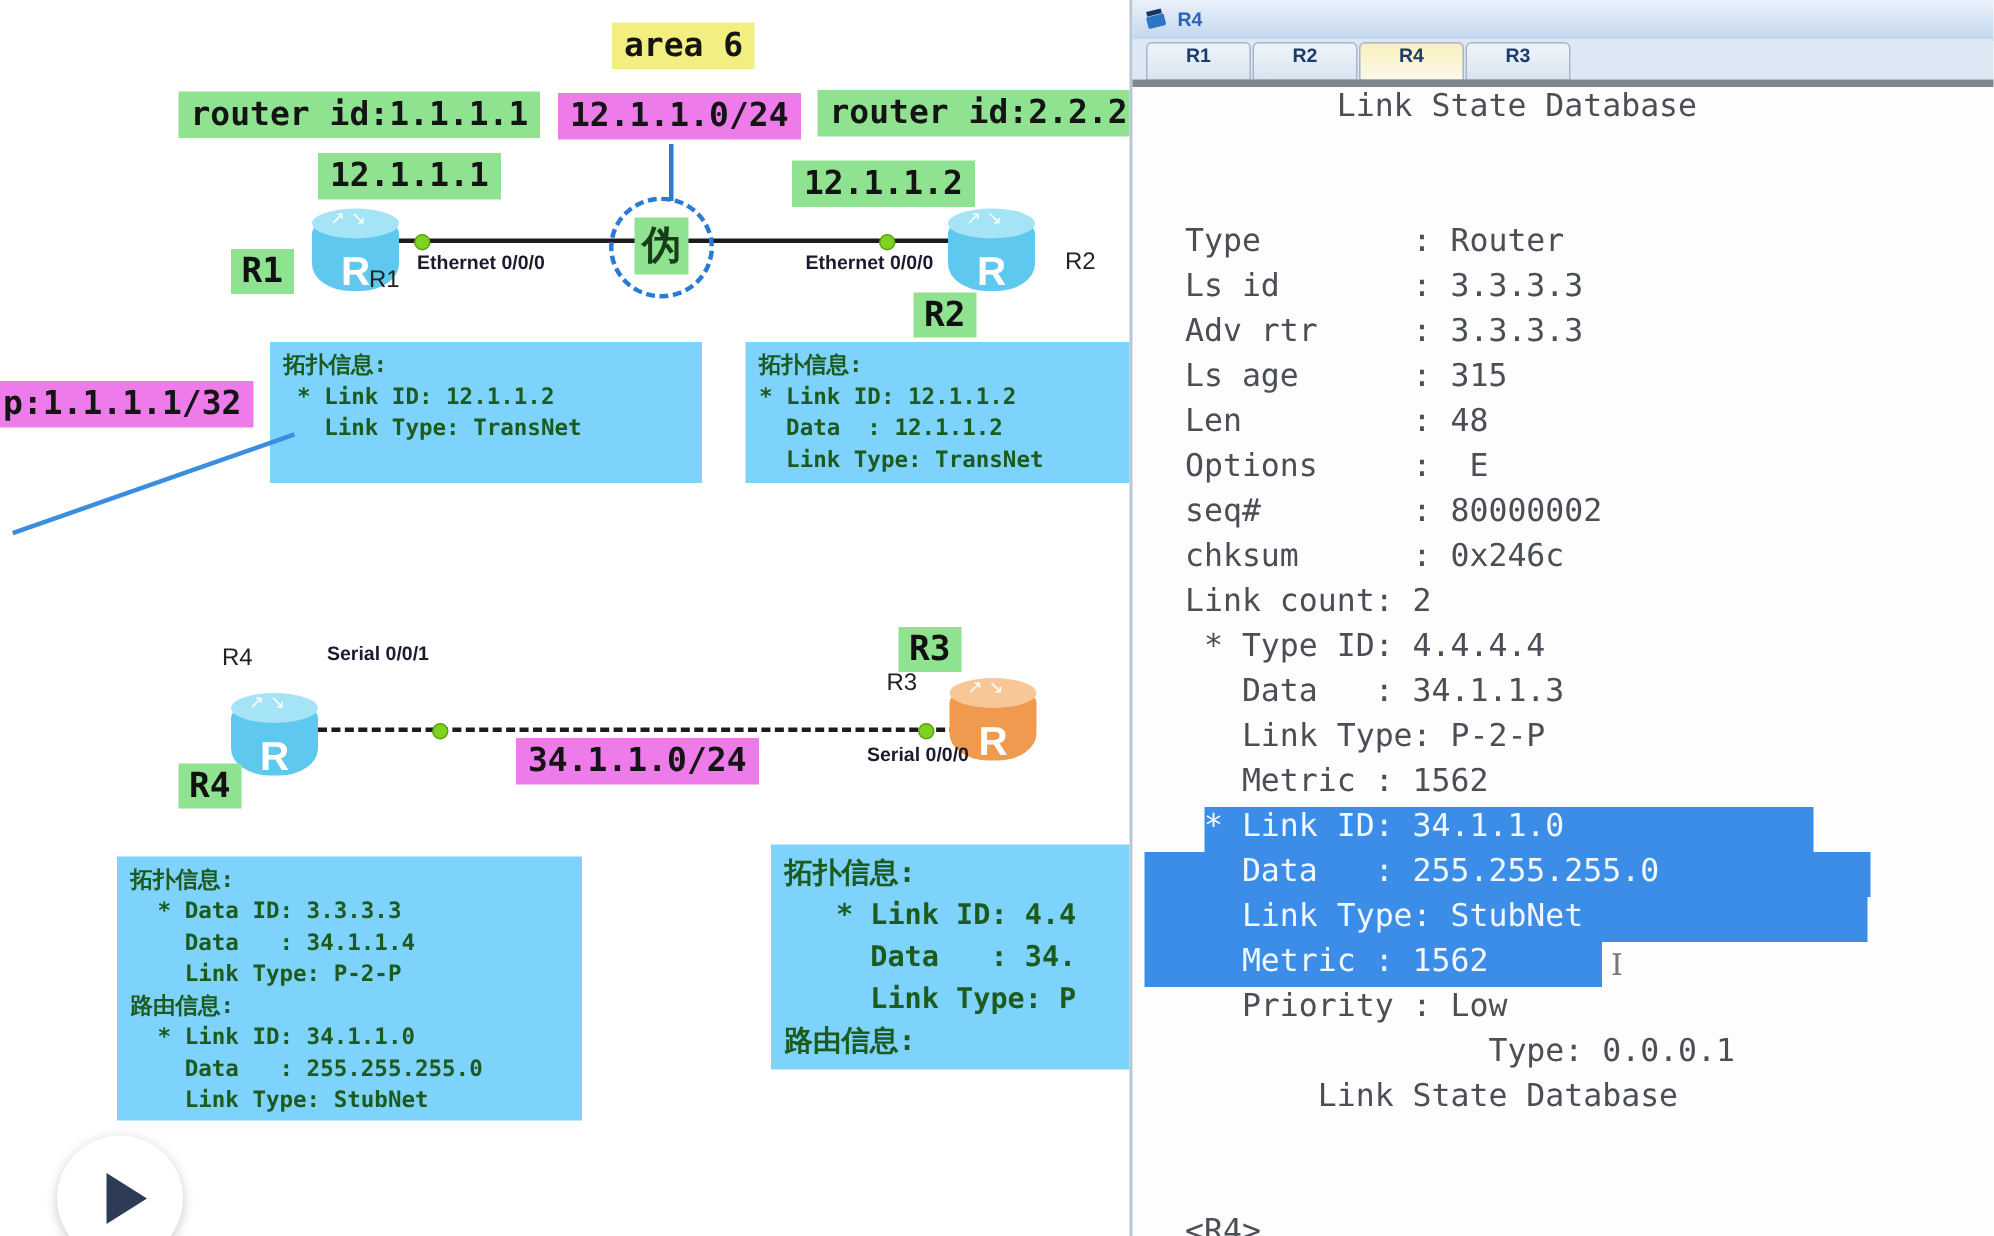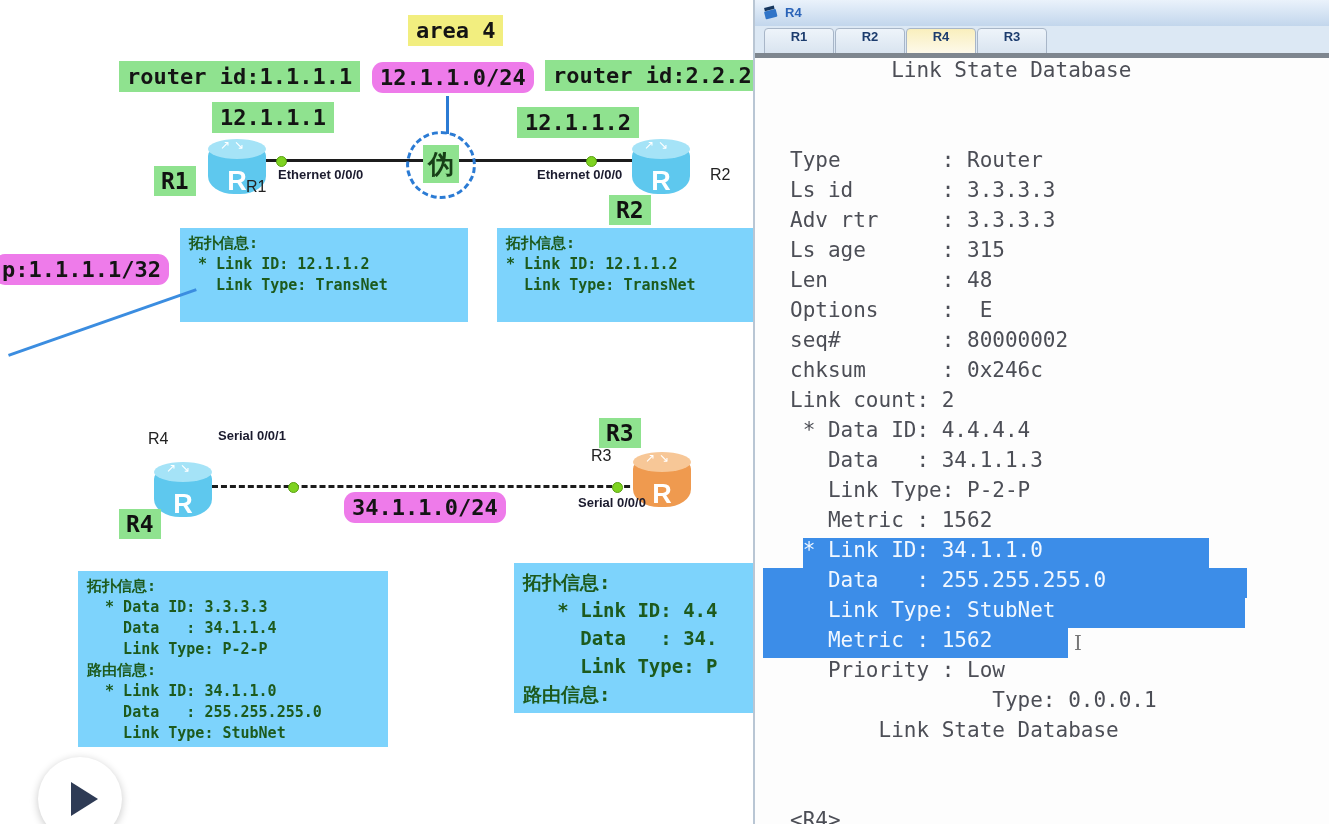--- a/index.html
+++ b/index.html
@@ -3,21 +3,21 @@
 <meta charset="utf-8">
 <style>
   html,body{margin:0;padding:0;}
   .page{position:relative;width:1329px;height:824px;overflow:hidden;background:#ffffff;
         font-family:"Liberation Sans",sans-serif;}
 
   
   .lbl{position:absolute;font:bold 22px "DejaVu Sans Mono",monospace;color:#141414;
        padding:3px 8px;white-space:pre;}
   .lbl.green{background:#8fe28f;}
-  .lbl.magenta{background:#ee7bea;border-radius:11px;}
+  .lbl.magenta{background:#ee7bea;}
   .lbl.yellow{background:#f2ee7f;}
   .tag{position:absolute;font:bold 23px "DejaVu Sans Mono",monospace;color:#111;
        background:#8fe28f;padding:2px 7px;}
   .devname{position:absolute;font:16px "Liberation Sans",sans-serif;color:#222;}
   .iface{position:absolute;font:bold 13px "Liberation Sans",sans-serif;color:#1b1b2e;}
 
   
   .ethline{position:absolute;left:264px;top:159px;width:368px;border-top:3px solid #1c1c1c;}
   .serline{position:absolute;left:212px;top:485px;width:436px;border-top:3px dashed #1c1c1c;}
   .dot{position:absolute;width:9px;height:9px;border-radius:50%;background:#7ed321;border:1px solid #59a011;}
@@ -77,26 +77,26 @@
   .ibeam{position:absolute;left:319px;top:3px;z-index:3;color:#777;
          font:20px "DejaVu Serif",serif;}
 </style>
 </head>
 <body>
 
 <div class="page">
 
   <div>
 
-    <div class="lbl yellow" style="left:408px;top:15px;">area 4</div>
+    <div class="lbl yellow" style="left:408px;top:15px;">area 6</div>
     <div class="lbl green" style="left:119px;top:61px;">router id:1.1.1.1</div>
     <div class="lbl magenta" style="left:372px;top:62px;">12.1.1.0/24</div>
     <div class="lbl green" style="left:545px;top:60px;">router id:2.2.2.2</div>
     <div class="lbl green" style="left:167px;top:102px;margin-left:45px;">12.1.1.1</div>
-    <div class="lbl green" style="left:517px;top:107px;">12.1.1.2</div>
+    <div class="lbl green" style="left:528px;top:107px;">12.1.1.2</div>
 
     <div class="vline"></div>
     <div class="ethline"></div>
     <div class="dot" style="left:276px;top:156px;"></div>
     <div class="dot" style="left:586px;top:156px;"></div>
     <div class="dashcircle"></div>
     <div class="fakebox">伪</div>
 
     <div class="router" style="left:208px;top:139px;">
       <div class="body"></div>
@@ -119,20 +119,21 @@
     <div class="tag" style="left:609px;top:195px;">R2</div>
 
     <div class="gbox" style="left:180px;top:228px;width:270px;height:84px;">
       <div class="gl">拓扑信息:</div>
       <div class="gl"> * Link ID: 12.1.1.2</div>
       <div class="gl">   Link Type: TransNet</div>
     </div>
     <div class="gbox" style="left:497px;top:228px;width:246px;height:84px;">
       <div class="gl">拓扑信息:</div>
       <div class="gl">* Link ID: 12.1.1.2</div>
+      <div class="gl">  Data  : 12.1.1.2</div>
       <div class="gl">  Link Type: TransNet</div>
     </div>
 
     <div class="lbl magenta" style="left:-6px;top:254px;">p:1.1.1.1/32</div>
     <div class="diagline"></div>
 
     <div class="devname" style="left:148px;top:430px;">R4</div>
     <div class="iface" style="left:218px;top:428px;">Serial 0/0/1</div>
     <div class="serline"></div>
     <div class="dot" style="left:288px;top:482px;"></div>
@@ -200,21 +201,21 @@
       <div class="tline"></div>
       <div class="tline"><span class="plaintxt">Type        : Router</span></div>
       <div class="tline"><span class="plaintxt">Ls id       : 3.3.3.3</span></div>
       <div class="tline"><span class="plaintxt">Adv rtr     : 3.3.3.3</span></div>
       <div class="tline"><span class="plaintxt">Ls age      : 315</span></div>
       <div class="tline"><span class="plaintxt">Len         : 48</span></div>
       <div class="tline"><span class="plaintxt">Options     :  E</span></div>
       <div class="tline"><span class="plaintxt">seq#        : 80000002</span></div>
       <div class="tline"><span class="plaintxt">chksum      : 0x246c</span></div>
       <div class="tline"><span class="plaintxt">Link count: 2</span></div>
-      <div class="tline"><span class="plaintxt"> * Data ID: 4.4.4.4</span></div>
+      <div class="tline"><span class="plaintxt"> * Type ID: 4.4.4.4</span></div>
       <div class="tline"><span class="plaintxt">   Data   : 34.1.1.3</span></div>
       <div class="tline"><span class="plaintxt">   Link Type: P-2-P</span></div>
       <div class="tline"><span class="plaintxt">   Metric : 1562</span></div>
       <div class="tline"><div class="selrect sel16"></div><span class="seltxt"> * Link ID: 34.1.1.0</span></div>
       <div class="tline"><div class="selrect sel17"></div><span class="seltxt">   Data   : 255.255.255.0</span></div>
       <div class="tline"><div class="selrect sel18"></div><span class="seltxt">   Link Type: StubNet</span></div>
       <div class="tline"><div class="selrect sel19"></div><span class="seltxt">   Metric : 1562</span><span class="ibeam">I</span></div>
       <div class="tline"><span class="plaintxt">   Priority : Low</span></div>
       <div class="tline"><span class="plaintxt">                Type: 0.0.0.1</span></div>
       <div class="tline"><span class="plaintxt">       Link State Database</span></div>

